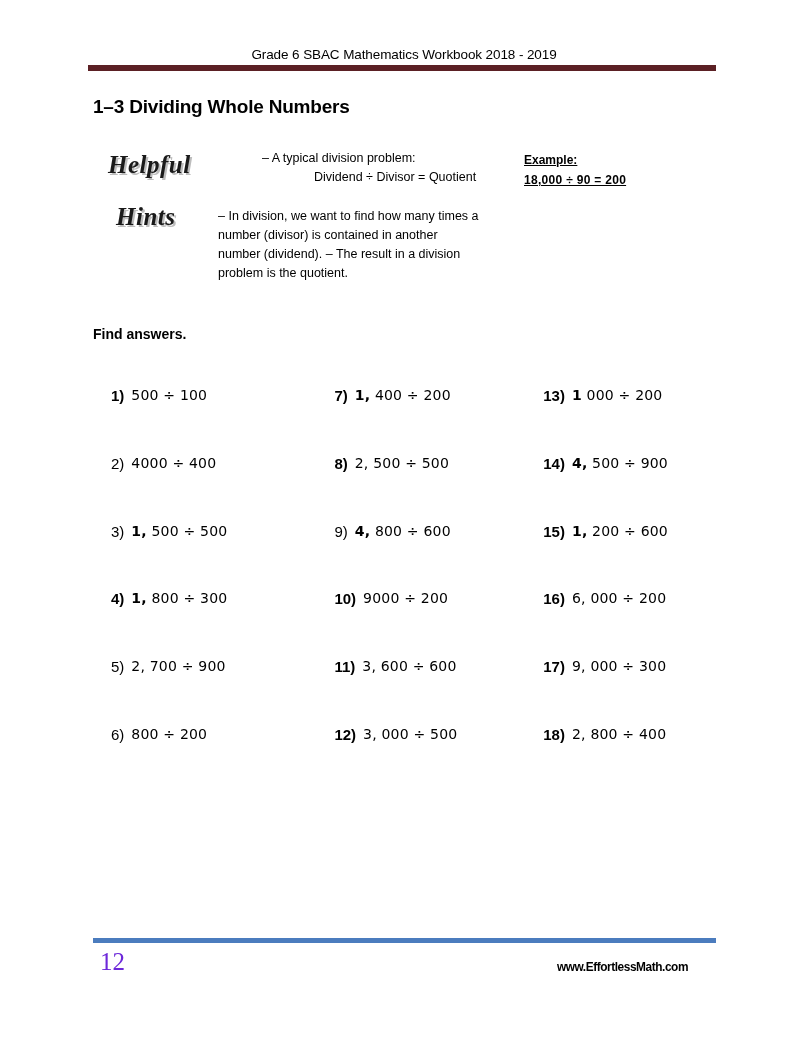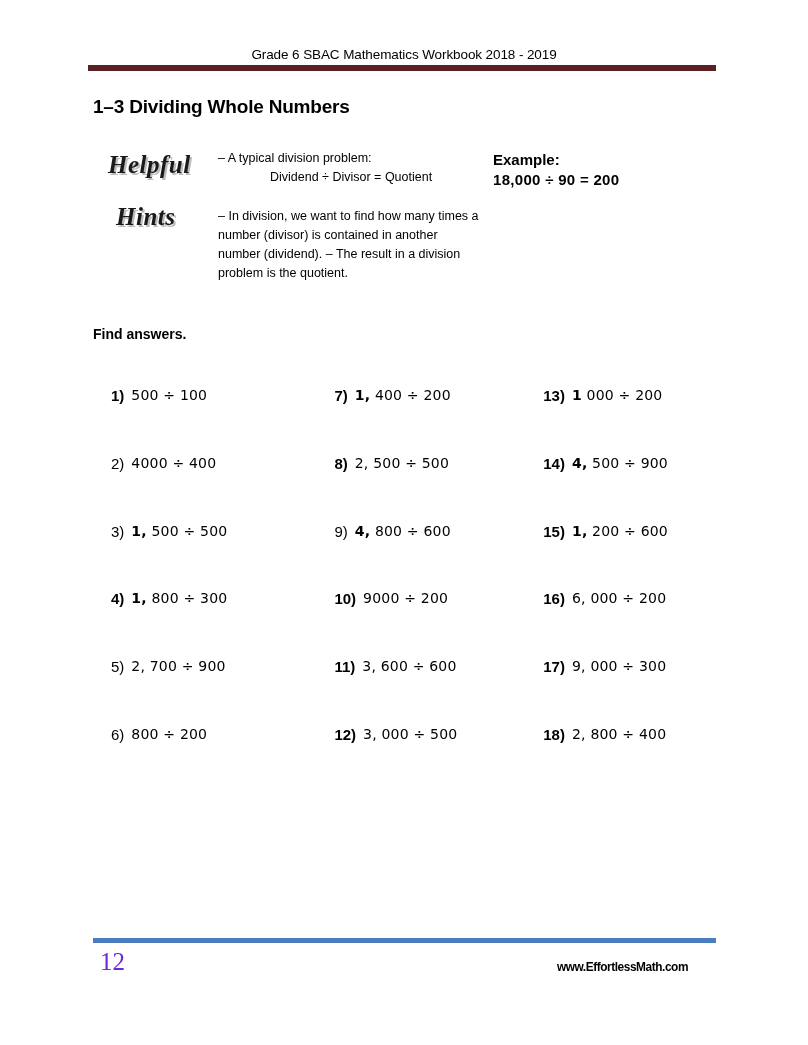--- a/index.html
+++ b/index.html
@@ -68,33 +68,34 @@
   .hint-helpful { left: 108px; top: 151px; }
   .hint-hints   { left: 116px; top: 203px; }
 
   .hint-col {
     position: absolute;
     left: 218px;
     font-size: 12.5px;
     line-height: 19px;
     color: #000;
   }
-  .hint-block-1 { top: 149px; width: 280px; }
+  .hint-block-1 { top: 149px; width: 280px; margin-left: 44px; }
   .hint-block-2 { top: 207px; width: 262px; }
   .hint-indent {
     display: block;
     padding-left: 52px;
   }
 
   .example-col {
     position: absolute;
-    left: 493px;
+    left: 524px;
     top: 150px;
-    font-size: 15px;
+    font-size: 12px;
     line-height: 20px;
+    text-decoration: underline;
   }
   .example-label { font-weight: bold; }
   .example-eq { font-weight: bold; letter-spacing: 0.3px; text-align: right; }
 
   
   .instruction {
     position: absolute;
     left: 93px;
     top: 326px;
     font-size: 14px;

